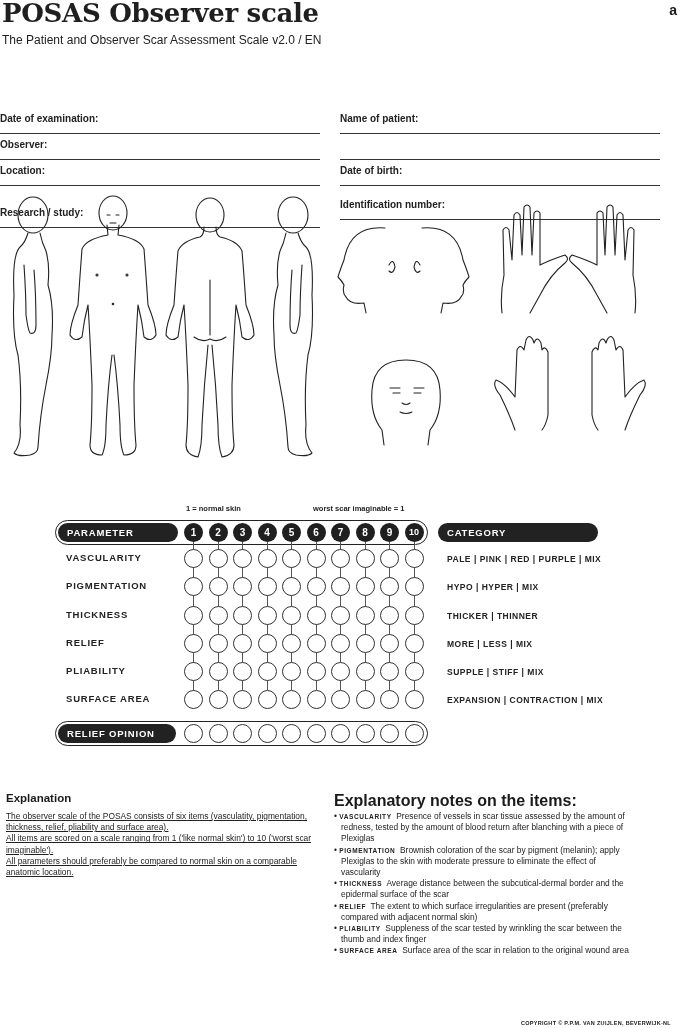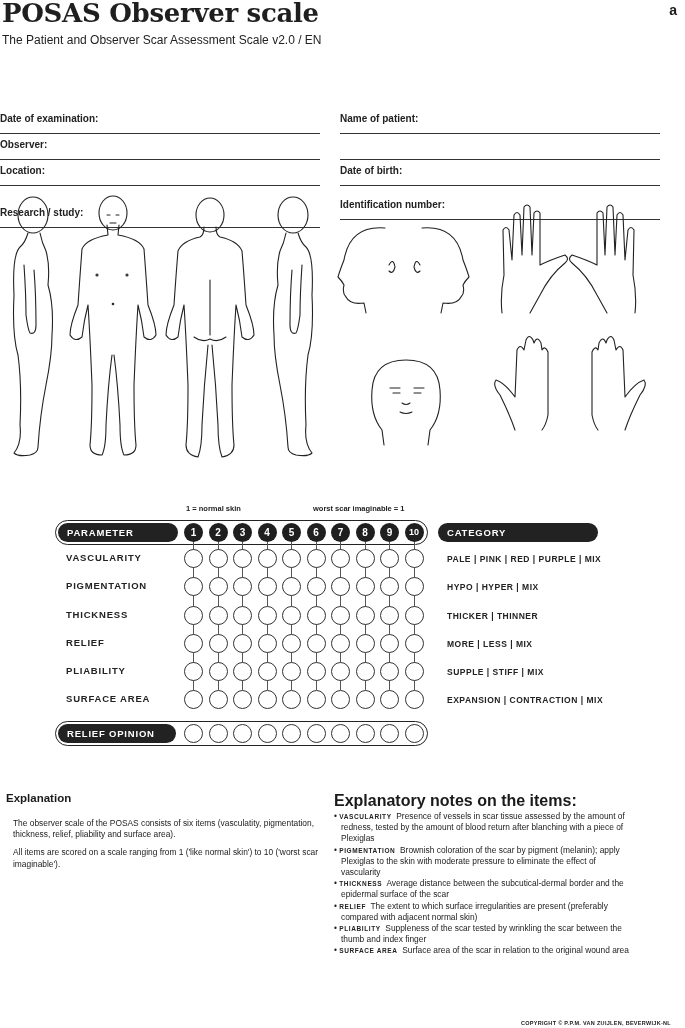--- a/index.html
+++ b/index.html
@@ -21,21 +21,21 @@
   .dark-pill { position: absolute; background: #222; color: #fff; font-size: 9.5px; font-weight: bold; letter-spacing: 0.8px; border-radius: 11px; height: 19px; line-height: 19px; padding-left: 9px; }
   .num-circle { position: absolute; width: 19px; height: 19px; border-radius: 50%; background: #1f1f1f; color: #fff; font-size: 10px; font-weight: bold; text-align: center; line-height: 19px; }
   .empty-circle { position: absolute; width: 19px; height: 19px; border-radius: 50%; border: 1.2px solid #333; background: #fff; }
   .connector { position: absolute; width: 1.2px; background: #555; }
 
   .param-label { position: absolute; left: 66px; font-size: 9.5px; font-weight: bold; letter-spacing: 0.8px; color: #222; }
   .cat-label { position: absolute; left: 447px; font-size: 8.5px; font-weight: bold; letter-spacing: 0.5px; color: #222; }
 
   .expl-title { position: absolute; left: 6px; top: 792px; font-size: 11.5px; font-weight: bold; }
   .expl-body { position: absolute; left: 6px; top: 811px; width: 320px; font-size: 8.4px; line-height: 11.2px; color: #222; }
-  .expl-body p { margin: 7px; }
+  .expl-body p { margin: 0; text-decoration: underline; }
 
   .notes-title { position: absolute; left: 334px; top: 792px; font-size: 16px; font-weight: bold; text-align: center; }
   .notes-list { position: absolute; left: 334px; top: 811px; width: 300px; font-size: 8.4px; line-height: 11.2px; color: #222; list-style: none; }
   .notes-list li { padding-left: 7px; text-indent: -7px; margin-bottom: 0; }
   .notes-list .term { font-size: 6.5px; font-weight: bold; letter-spacing: 0.6px; text-transform: uppercase; }
 
   .copyright { position: absolute; right: 14px; top: 1020px; font-size: 5.5px; font-weight: bold; letter-spacing: 0.3px; text-transform: uppercase; }
 </style>
 </head>
 <body>
@@ -244,20 +244,21 @@
 <div class="cat-label" style="top:667px;">SUPPLE  |  STIFF  |  MIX</div>
 <div class="cat-label" style="top:695px;">EXPANSION  |  CONTRACTION  |  MIX</div>
 
 <div class="row-pill" style="top:721px;"></div>
 <div class="dark-pill" style="left:58px;top:724px;width:118px;">RELIEF OPINION</div>
 
 <div class="expl-title">Explanation</div>
 <div class="expl-body">
   <p>The observer scale of the POSAS consists of six items (vasculatity, pigmentation, thickness, relief, pliability and surface area).</p>
   <p>All items are scored on a scale ranging from 1 ('like normal skin') to 10 ('worst scar imaginable').</p>
+  <p>All parameters should preferably be compared to normal skin on a comparable anatomic location.</p>
 </div>
 
 <div class="notes-title">Explanatory notes on the items:</div>
 <ul class="notes-list">
   <li>• <span class="term">vascularity</span>&nbsp; <span>Presence of vessels in scar tissue assessed by the amount of redness, tested by the amount of blood return after blanching with a piece of Plexiglas</span></li>
   <li>• <span class="term">pigmentation</span>&nbsp; <span>Brownish coloration of the scar by pigment (melanin); apply Plexiglas to the skin with moderate pressure to eliminate the effect of vascularity</span></li>
   <li>• <span class="term">thickness</span>&nbsp; <span>Average distance between the subcutical-dermal border and the epidermal surface of the scar</span></li>
   <li>• <span class="term">relief</span>&nbsp; <span>The extent to which surface irregularities are present (preferably compared with adjacent normal skin)</span></li>
   <li>• <span class="term">pliability</span>&nbsp; <span>Suppleness of the scar tested by wrinkling the scar between the thumb and index finger</span></li>
   <li>• <span class="term">surface area</span>&nbsp; <span>Surface area of the scar in relation to the original wound area</span></li>

